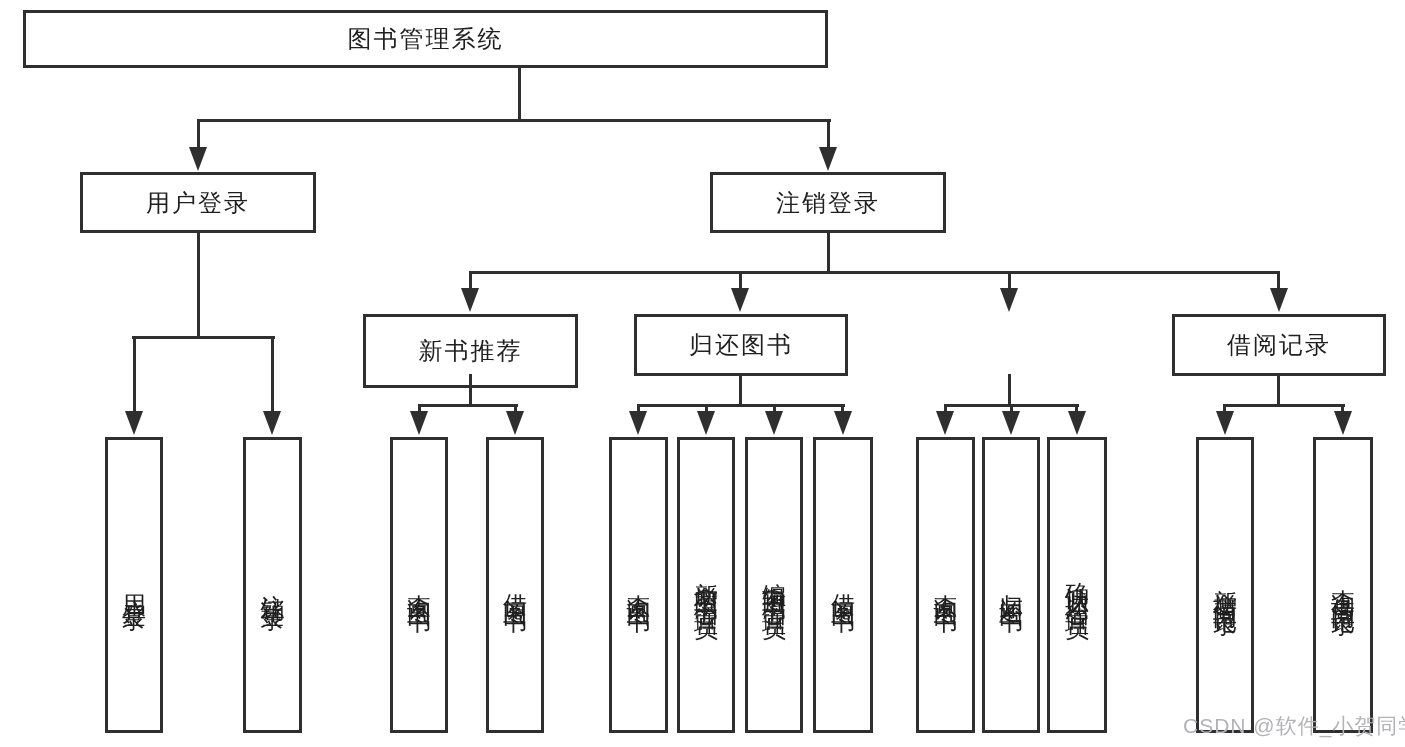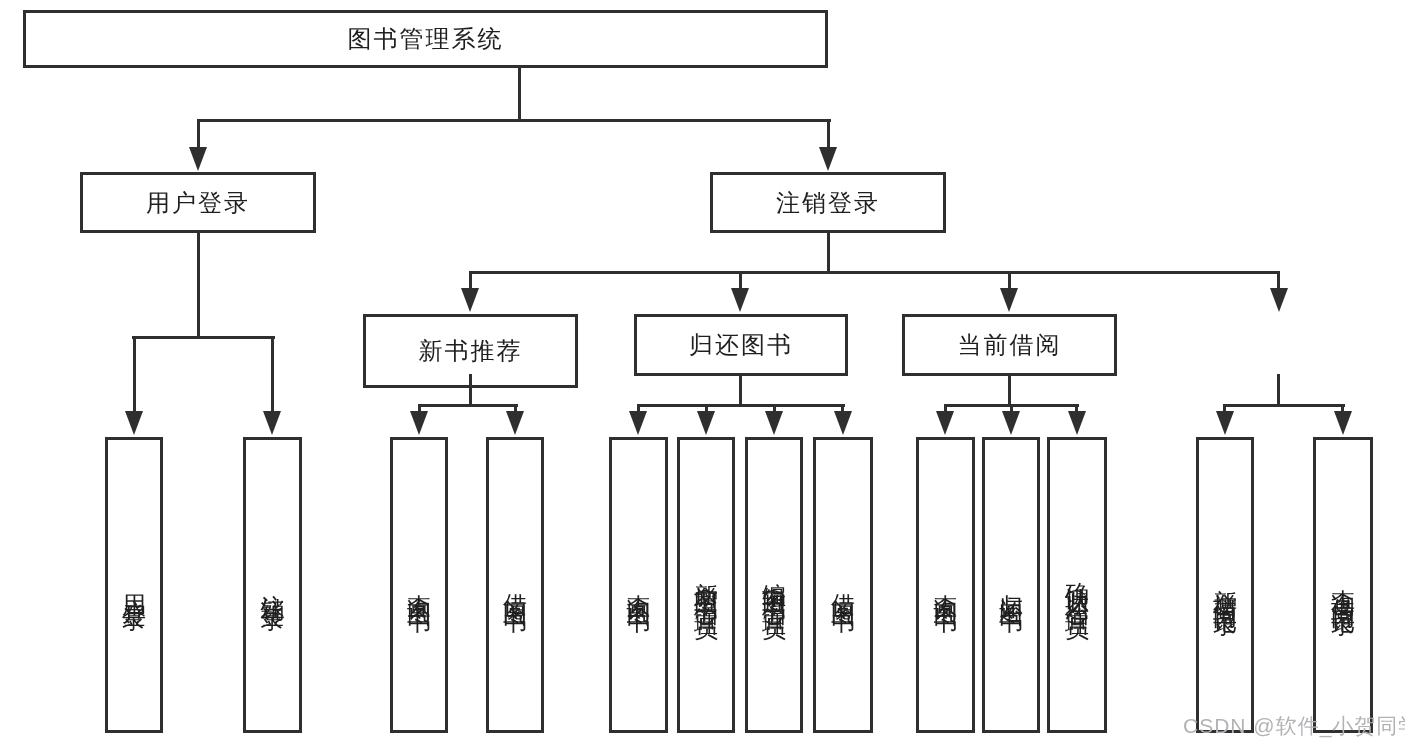--- a/index.html
+++ b/index.html
@@ -97,22 +97,22 @@
   <div class="arrow" style="left:731px;top:288px"></div>
   <div class="arrow" style="left:1000px;top:288px"></div>
   <div class="arrow" style="left:1270px;top:288px"></div>
 
   <div class="box" style="left:363px;top:314px;width:215px;height:74px">
     <span class="lbl">新书推荐</span>
   </div>
   <div class="box" style="left:634px;top:314px;width:214px;height:62px">
     <span class="lbl">归还图书</span>
   </div>
-  <div class="box" style="left:902px;top:314px;width:215px;height:62px">
-    <span class="lbl">当前借阅</span>
+  <div class="box" style="left:1172px;top:314px;width:214px;height:62px">
+    <span class="lbl">借阅记录</span>
   </div>
 
   <div class="vline" style="left:469px;top:374px;height:33px"></div>
   <div class="vline" style="left:739px;top:374px;height:33px"></div>
   <div class="vline" style="left:1008px;top:374px;height:33px"></div>
   <div class="vline" style="left:1277px;top:374px;height:33px"></div>
 
   <div class="hline" style="left:418px;top:404px;width:100px"></div>
   <div class="hline" style="left:637px;top:404px;width:208px"></div>
   <div class="hline" style="left:944px;top:404px;width:135px"></div>

